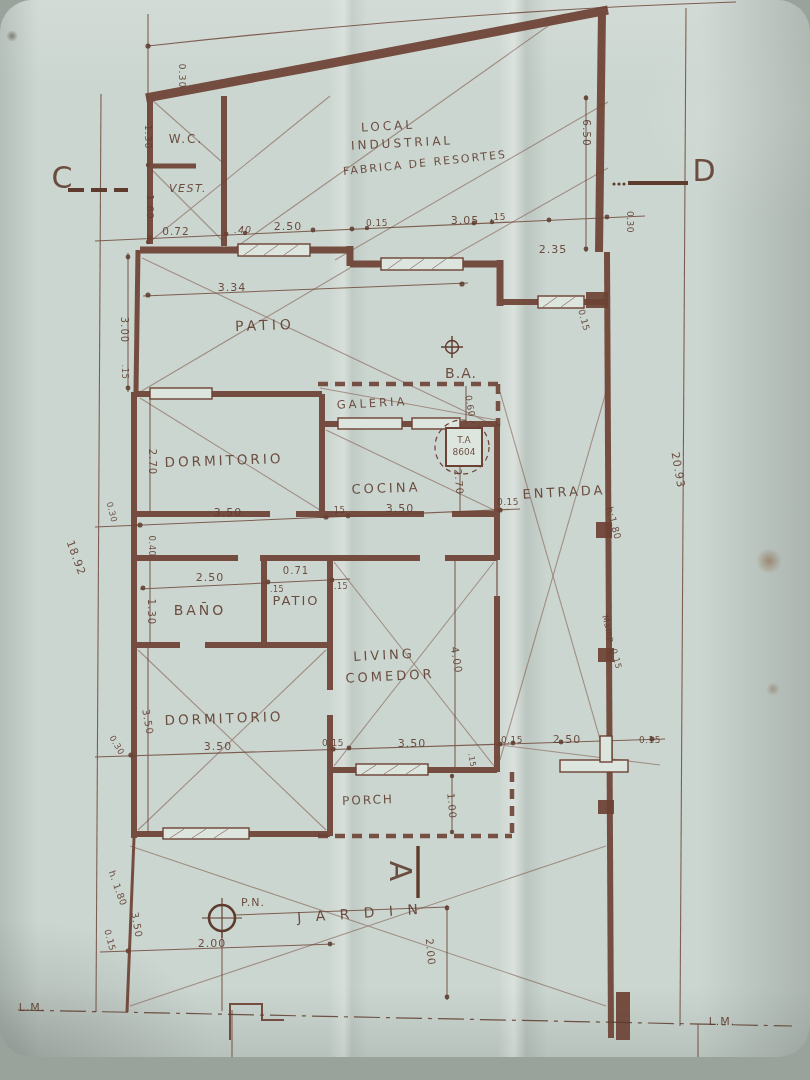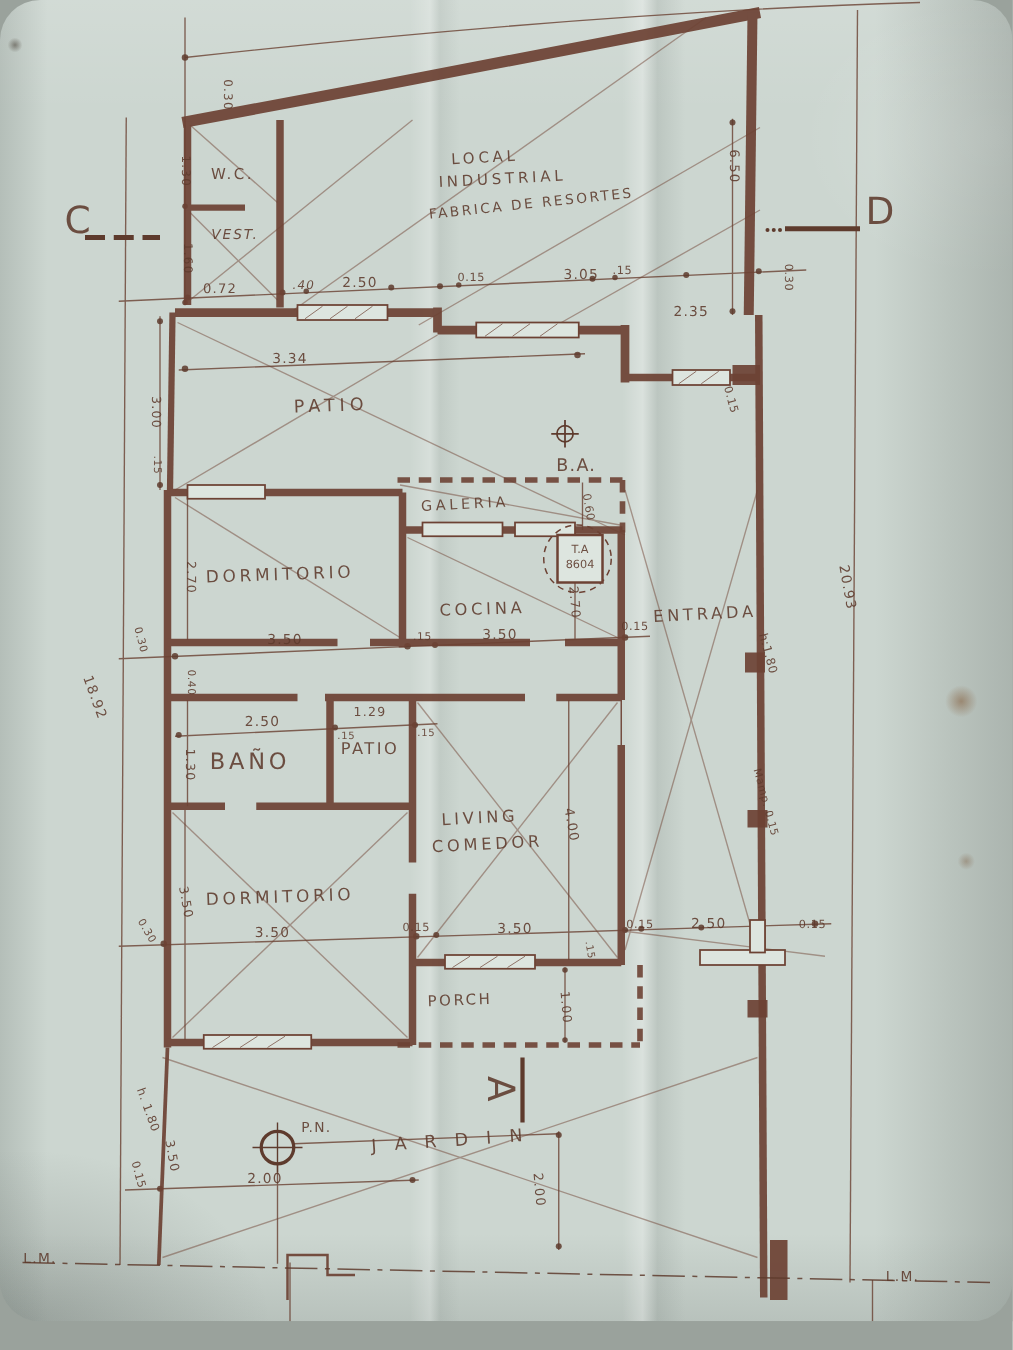--- a/index.html
+++ b/index.html
@@ -244,21 +244,21 @@
       <span class="lbl" style="left: 186px; top: 139px; font-size: 12px; letter-spacing: 2px; transform: translate(-50%, -50%) rotate(0deg);">W.C.</span>
       <span class="lbl" style="left: 188px; top: 188px; font-size: 11px; letter-spacing: 1.5px; transform: translate(-50%, -50%) rotate(0deg); font-style: italic;">VEST.</span>
       <span class="lbl" style="left: 388px; top: 126px; font-size: 12px; letter-spacing: 3px; transform: translate(-50%, -50%) rotate(-3deg);">LOCAL</span>
       <span class="lbl" style="left: 402px; top: 143px; font-size: 12px; letter-spacing: 3px; transform: translate(-50%, -50%) rotate(-3deg);">INDUSTRIAL</span>
       <span class="lbl" style="left: 425px; top: 163px; font-size: 11px; letter-spacing: 2px; transform: translate(-50%, -50%) rotate(-6deg);">FABRICA DE RESORTES</span>
       <span class="lbl" style="left: 265px; top: 325px; font-size: 14px; letter-spacing: 4px; transform: translate(-50%, -50%) rotate(-2deg);">PATIO</span>
       <span class="lbl" style="left: 372px; top: 403px; font-size: 11.5px; letter-spacing: 3px; transform: translate(-50%, -50%) rotate(-3deg);">GALERIA</span>
       <span class="lbl" style="left: 224px; top: 460px; font-size: 13.5px; letter-spacing: 3px; transform: translate(-50%, -50%) rotate(-2deg);">DORMITORIO</span>
       <span class="lbl" style="left: 386px; top: 488px; font-size: 13px; letter-spacing: 3px; transform: translate(-50%, -50%) rotate(-2deg);">COCINA</span>
       <span class="lbl" style="left: 564px; top: 492px; font-size: 13px; letter-spacing: 3px; transform: translate(-50%, -50%) rotate(-3deg);">ENTRADA</span>
-      <span class="lbl" style="left: 200px; top: 610px; font-size: 18px; letter-spacing: 3px; transform: translate(-50%, -50%) rotate(0deg);">BAÑO</span>
+      <span class="lbl" style="left: 200px; top: 610px; font-size: 14px; letter-spacing: 3px; transform: translate(-50%, -50%) rotate(0deg);">BAÑO</span>
       <span class="lbl" style="left: 296px; top: 600px; font-size: 13px; letter-spacing: 2px; transform: translate(-50%, -50%) rotate(0deg);">PATIO</span>
       <span class="lbl" style="left: 384px; top: 655px; font-size: 13px; letter-spacing: 3px; transform: translate(-50%, -50%) rotate(-3deg);">LIVING</span>
       <span class="lbl" style="left: 390px; top: 676px; font-size: 13px; letter-spacing: 3px; transform: translate(-50%, -50%) rotate(-3deg);">COMEDOR</span>
       <span class="lbl" style="left: 224px; top: 718px; font-size: 13.5px; letter-spacing: 3px; transform: translate(-50%, -50%) rotate(-2deg);">DORMITORIO</span>
       <span class="lbl" style="left: 368px; top: 800px; font-size: 12px; letter-spacing: 2px; transform: translate(-50%, -50%) rotate(-2deg);">PORCH</span>
       <span class="lbl" style="left: 360px; top: 913px; font-size: 14px; letter-spacing: 5px; transform: translate(-50%, -50%) rotate(-4deg);">J A R D I N</span>
       <span class="lbl" style="left: 62px; top: 177px; font-size: 30px; letter-spacing: 0px; transform: translate(-50%, -50%) rotate(0deg);">C</span>
       <span class="lbl" style="left: 704px; top: 170px; font-size: 30px; letter-spacing: 0px; transform: translate(-50%, -50%) rotate(0deg);">D</span>
       <span class="lbl" style="left: 400px; top: 871px; font-size: 30px; letter-spacing: 0px; transform: translate(-50%, -50%) rotate(90deg);">A</span>
       <span class="lbl" style="left: 461px; top: 341px; font-size: 14px; letter-spacing: 1px; transform: translate(-50%, -50%) rotate(0deg); margin-top: 32px;">B.A.</span>
@@ -286,21 +286,21 @@
       <span class="lbl" style="left: 470px; top: 406px; font-size: 9px; letter-spacing: 0.5px; transform: translate(-50%, -50%) rotate(80deg);">0.60</span>
       <span class="lbl" style="left: 152px; top: 462px; font-size: 10px; letter-spacing: 1px; transform: translate(-50%, -50%) rotate(90deg);">2.70</span>
       <span class="lbl" style="left: 228px; top: 512px; font-size: 11px; letter-spacing: 1px; transform: translate(-50%, -50%) rotate(0deg);">3.50</span>
       <span class="lbl" style="left: 338px; top: 510px; font-size: 8.5px; letter-spacing: 0.5px; transform: translate(-50%, -50%) rotate(0deg);">.15</span>
       <span class="lbl" style="left: 400px; top: 508px; font-size: 11px; letter-spacing: 1px; transform: translate(-50%, -50%) rotate(0deg);">3.50</span>
       <span class="lbl" style="left: 508px; top: 502px; font-size: 9px; letter-spacing: 0.5px; transform: translate(-50%, -50%) rotate(0deg);">0.15</span>
       <span class="lbl" style="left: 459px; top: 482px; font-size: 10px; letter-spacing: 1px; transform: translate(-50%, -50%) rotate(85deg);">2.70</span>
       <span class="lbl" style="left: 112px; top: 512px; font-size: 8.5px; letter-spacing: 0.5px; transform: translate(-50%, -50%) rotate(75deg);">0.30</span>
       <span class="lbl" style="left: 152px; top: 546px; font-size: 8.5px; letter-spacing: 0.5px; transform: translate(-50%, -50%) rotate(90deg);">0.40</span>
       <span class="lbl" style="left: 210px; top: 577px; font-size: 11px; letter-spacing: 1px; transform: translate(-50%, -50%) rotate(0deg);">2.50</span>
-      <span class="lbl" style="left: 296px; top: 570px; font-size: 10px; letter-spacing: 1px; transform: translate(-50%, -50%) rotate(0deg);">1.29</span>
+      <span class="lbl" style="left: 296px; top: 570px; font-size: 10px; letter-spacing: 1px; transform: translate(-50%, -50%) rotate(0deg);">0.71</span>
       <span class="lbl" style="left: 277px; top: 589px; font-size: 8px; letter-spacing: 0.5px; transform: translate(-50%, -50%) rotate(0deg);">.15</span>
       <span class="lbl" style="left: 341px; top: 586px; font-size: 8px; letter-spacing: 0.5px; transform: translate(-50%, -50%) rotate(0deg);">.15</span>
       <span class="lbl" style="left: 151px; top: 612px; font-size: 10px; letter-spacing: 1px; transform: translate(-50%, -50%) rotate(90deg);">1.30</span>
       <span class="lbl" style="left: 457px; top: 660px; font-size: 10.5px; letter-spacing: 1px; transform: translate(-50%, -50%) rotate(80deg);">4.00</span>
       <span class="lbl" style="left: 614px; top: 523px; font-size: 9.5px; letter-spacing: 0.5px; transform: translate(-50%, -50%) rotate(75deg);">h:1.80</span>
       <span class="lbl" style="left: 612px; top: 642px; font-size: 8.5px; letter-spacing: 0.5px; transform: translate(-50%, -50%) rotate(75deg);">Mamp. 0.15</span>
       <span class="lbl" style="left: 678px; top: 470px; font-size: 11px; letter-spacing: 1px; transform: translate(-50%, -50%) rotate(80deg);">20.93</span>
       <span class="lbl" style="left: 76px; top: 558px; font-size: 11px; letter-spacing: 1px; transform: translate(-50%, -50%) rotate(70deg);">18.92</span>
       <span class="lbl" style="left: 117px; top: 745px; font-size: 8.5px; letter-spacing: 0.5px; transform: translate(-50%, -50%) rotate(60deg);">0.30</span>
       <span class="lbl" style="left: 218px; top: 746px; font-size: 11px; letter-spacing: 1px; transform: translate(-50%, -50%) rotate(0deg);">3.50</span>

